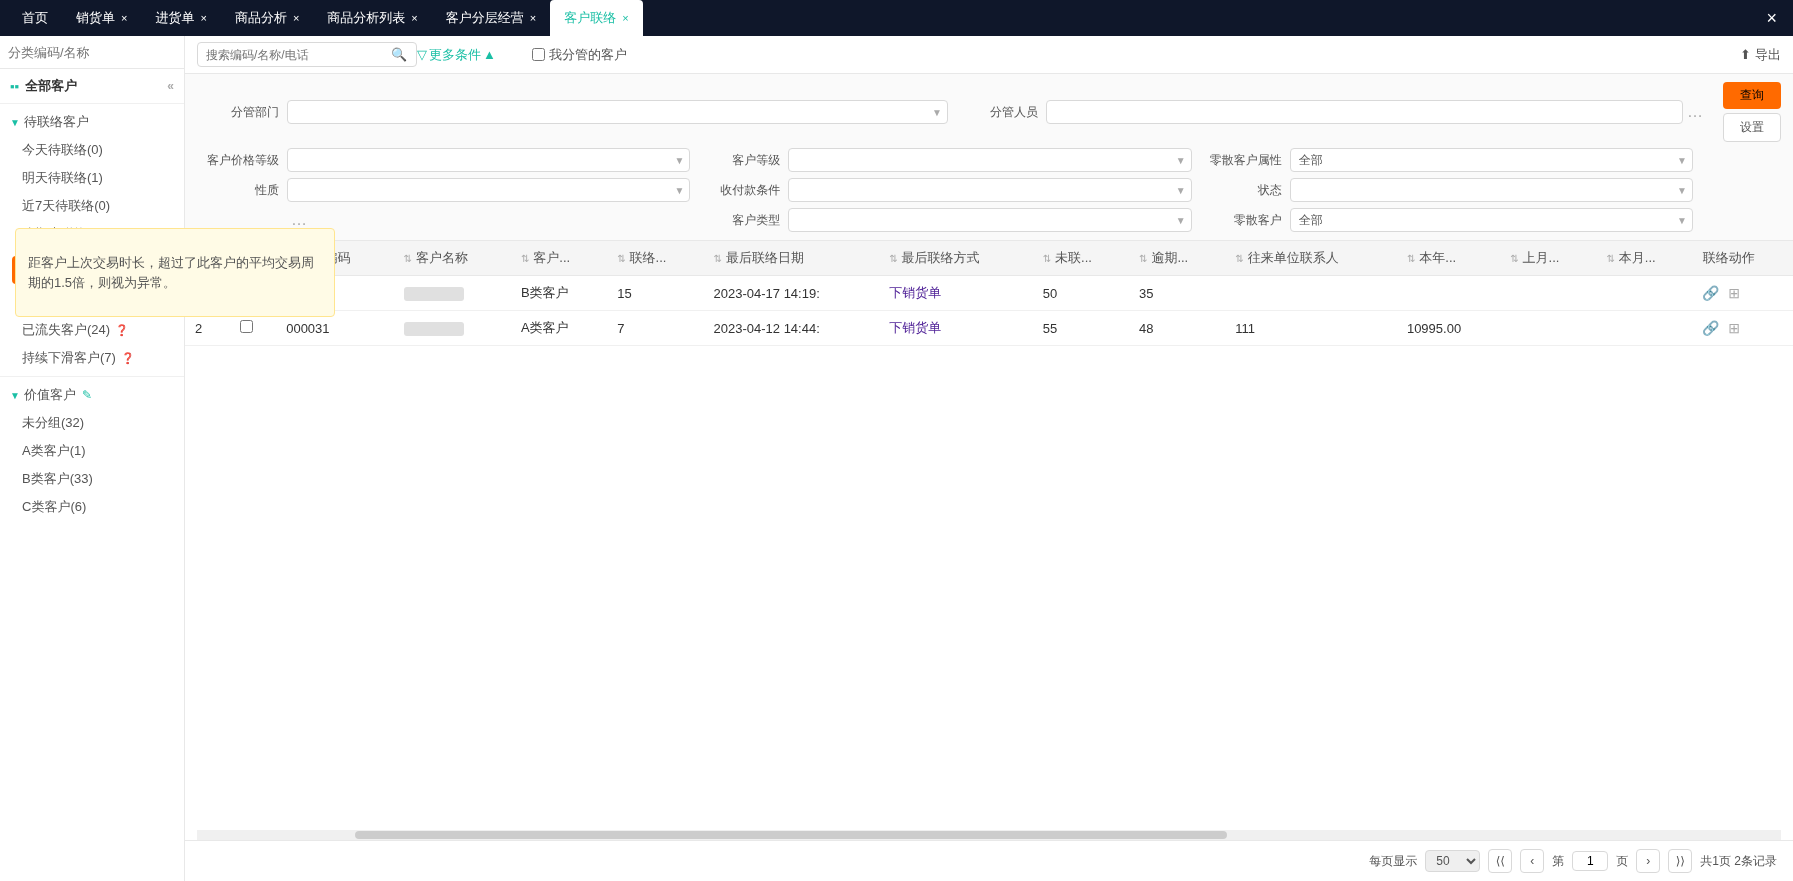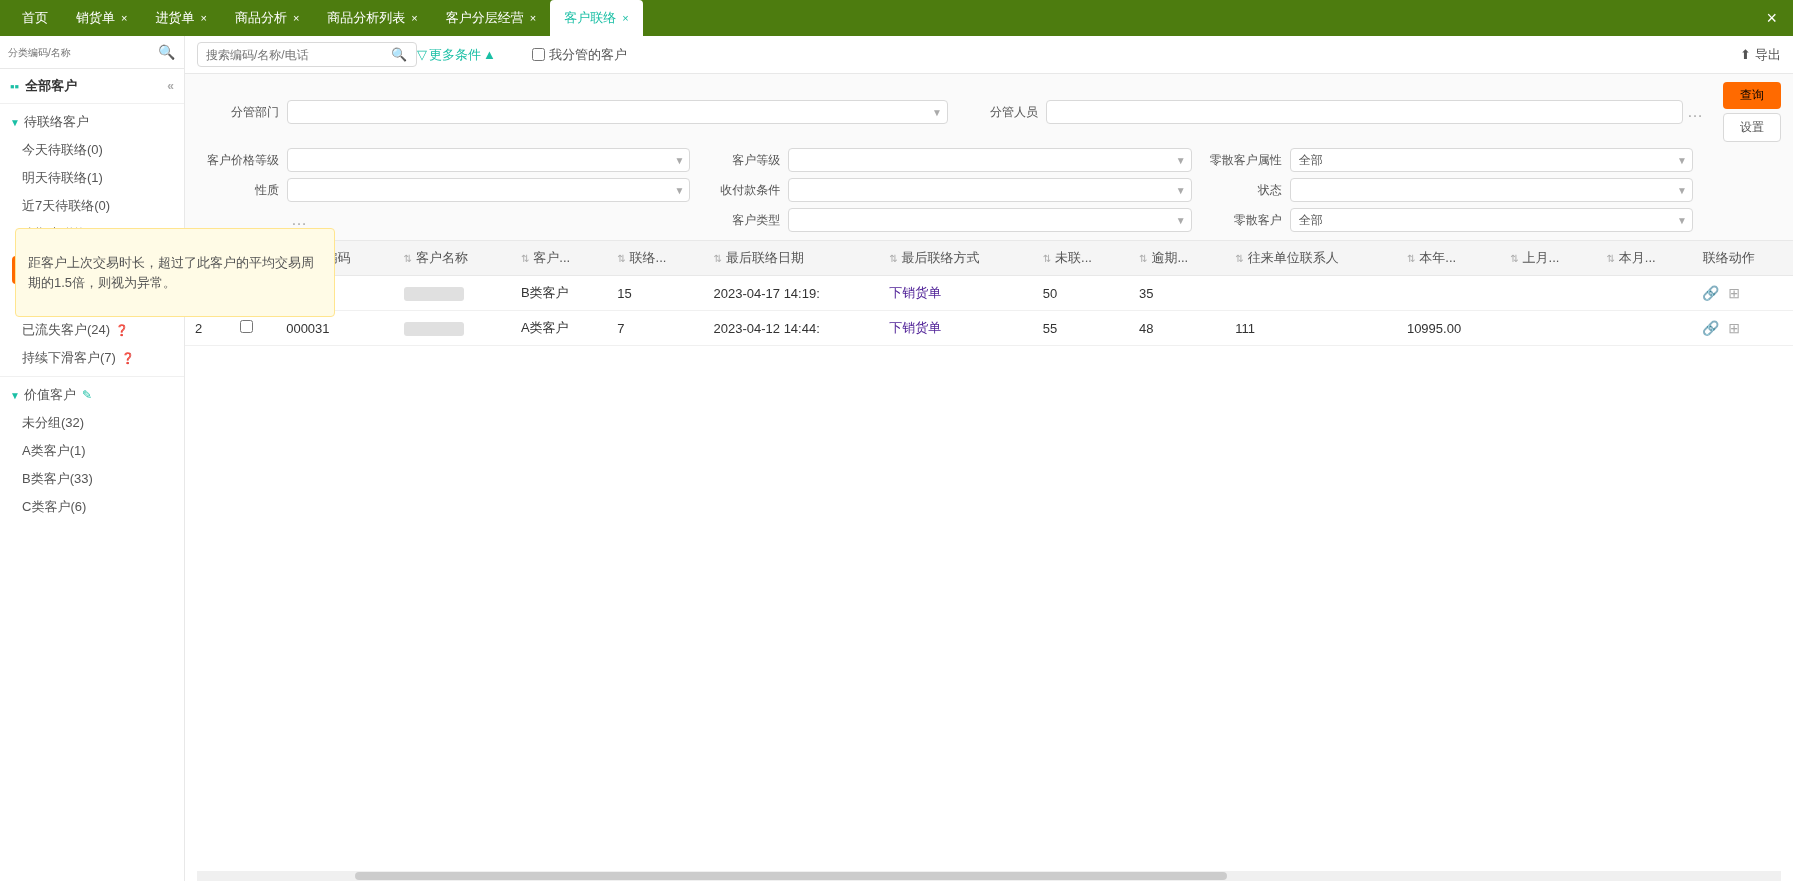--- a/index.html
+++ b/index.html
@@ -1,20 +1,20 @@
 <!DOCTYPE html>
 <html><head>
   <meta charset="utf-8">
   <style>
     * { box-sizing: border-box; margin: 0; padding: 0; font-family: 'Microsoft YaHei', Arial, sans-serif; font-size: 13px; }
     body { background: #f5f5f5; overflow: hidden; width: 1793px; height: 881px; }
 
     
     .top-nav {
-      display: flex; align-items: center; background: #4d7c0f; height: 36px; padding: 0 8px;
+      display: flex; align-items: center; background: #0f172a; height: 36px; padding: 0 8px;
     }
     .top-nav .nav-item {
       color: #fff; padding: 0 14px; height: 36px; display: flex; align-items: center; cursor: pointer;
       font-size: 13px; white-space: nowrap;
     }
     .top-nav .nav-item.active {
       background: #fff; color: #1abfa5; border-radius: 4px 4px 0 0;
     }
     .top-nav .nav-item .close-x {
       margin-left: 6px; font-size: 11px; color: inherit;
@@ -30,21 +30,21 @@
 
     
     .sidebar {
       width: 185px; background: #fff; border-right: 1px solid #e8e8e8;
       display: flex; flex-direction: column; overflow: hidden;
     }
     .sidebar-search {
       display: flex; align-items: center; padding: 8px; border-bottom: 1px solid #e8e8e8;
     }
     .sidebar-search input {
-      border: none; outline: none; flex: 1; font-size: 10px; color: #737373;
+      border: none; outline: none; flex: 1; font-size: 13px; color: #737373;
     }
     .sidebar-search .search-icon { color: #aaa; font-size: 14px; cursor: pointer; }
     .sidebar-header {
       display: flex; align-items: center; padding: 8px 10px; font-weight: bold; font-size: 13px; color: #333;
       border-bottom: 1px solid #f0f0f0;
     }
     .sidebar-header .icon { margin-right: 6px; color: #1abfa5; }
     .sidebar-header .collapse-btn { margin-left: auto; color: #aaa; cursor: pointer; font-size: 12px; }
     .sidebar-section { padding: 4px 0; }
     .sidebar-group-header {
@@ -501,14 +501,29 @@
     </td>
   </tr>
           </tbody>
       </table>
     </div>
 
     <div class="h-scroll">
       <div class="h-scroll-thumb"></div>
     </div>
 
+    <div class="pagination">
+      <span>每页显示</span>
+      <select>
+        <option>50</option>
+        <option>100</option>
+      </select>
+      <div class="page-btn">⟨⟨</div>
+      <div class="page-btn">‹</div>
+      <span>第</span>
+      <input class="page-input" type="text" value="1" style="">
+      <span>页</span>
+      <div class="page-btn">›</div>
+      <div class="page-btn">⟩⟩</div>
+      <span>共1页 2条记录</span>
+    </div>
   </div>
 </div>
 
 </body></html>

